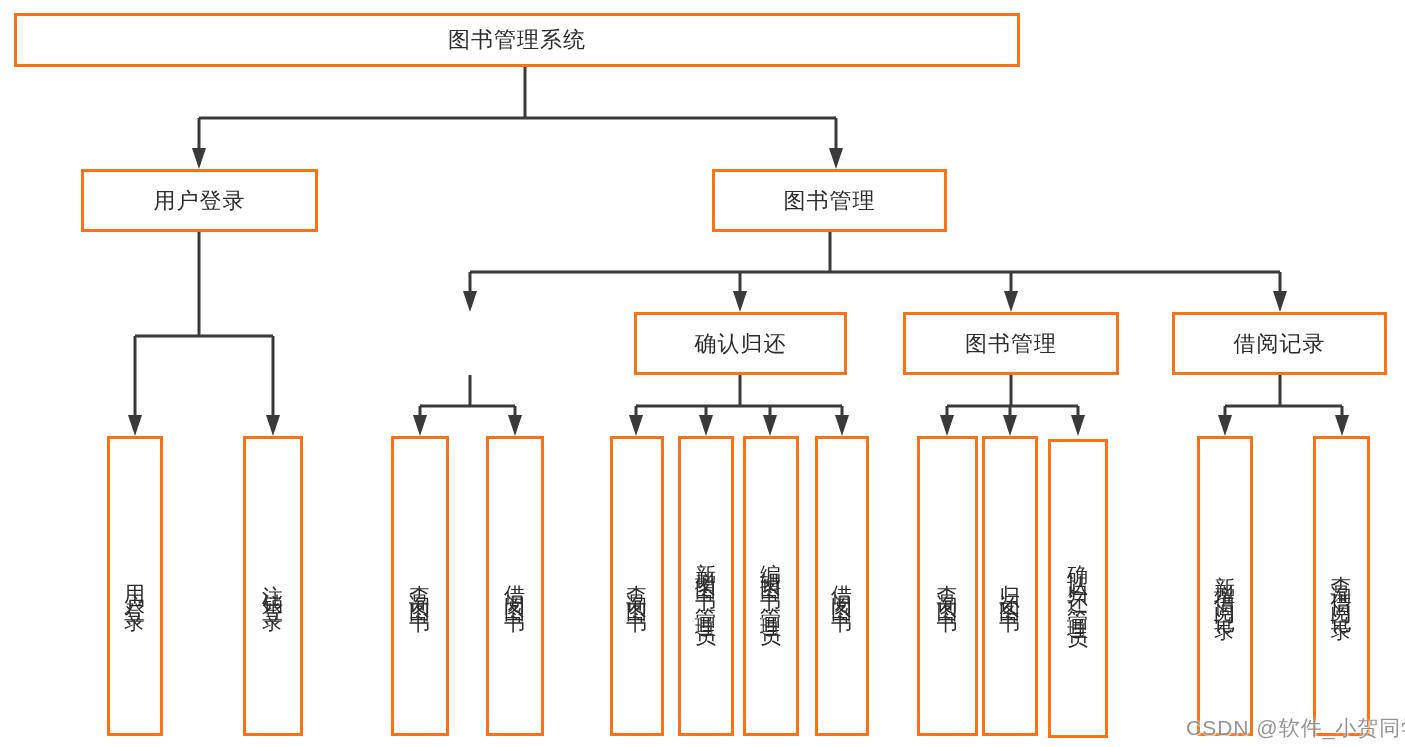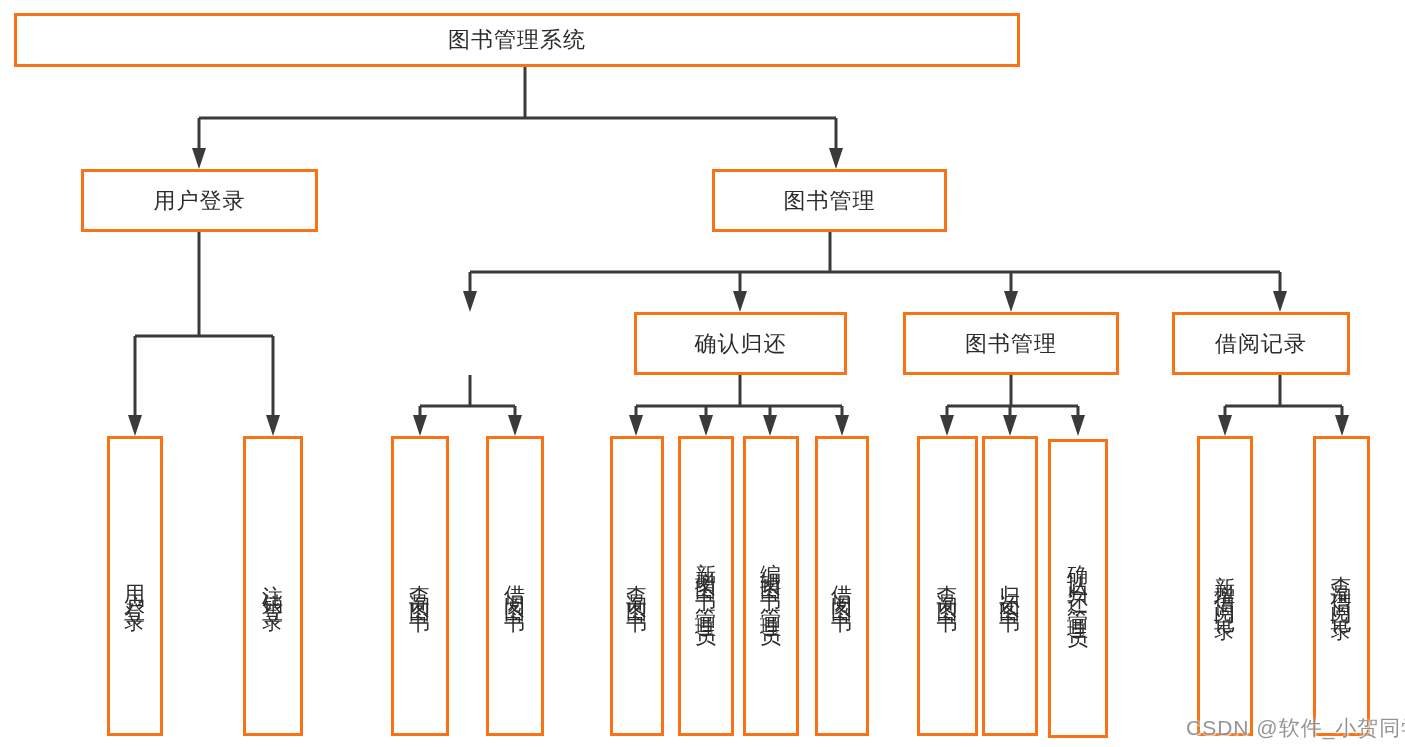--- a/index.html
+++ b/index.html
@@ -141,21 +141,21 @@
   <div class="node hbox" style="left:712px; top:169px; width:235px; height:63px;justify-content:center;">
     <span class="lbl">图书管理</span>
   </div>
 
   <div class="node hbox" style="left:634px; top:312px; width:213px; height:63px;">
     <span class="lbl">确认归还</span>
   </div>
   <div class="node hbox" style="left:903px; top:312px; width:216px; height:63px;">
     <span class="lbl">图书管理</span>
   </div>
-  <div class="node hbox" style="left:1172px; top:312px; width:178px; height:63px;font-family:Liberation Mono, monospace;">
+  <div class="node hbox" style="left:1172px; top:312px; width:215px; height:63px;font-family:Liberation Mono, monospace;">
     <span class="lbl">借阅记录</span>
   </div>
 
   <div class="node vbox" style="left:107px; top:436px; width:56px; height:300px;">
     <span class="vlbl">用户登录</span>
   </div>
   <div class="node vbox" style="left:243px; top:436px; width:60px; height:300px;">
     <span class="vlbl">注销登录</span>
   </div>
 

